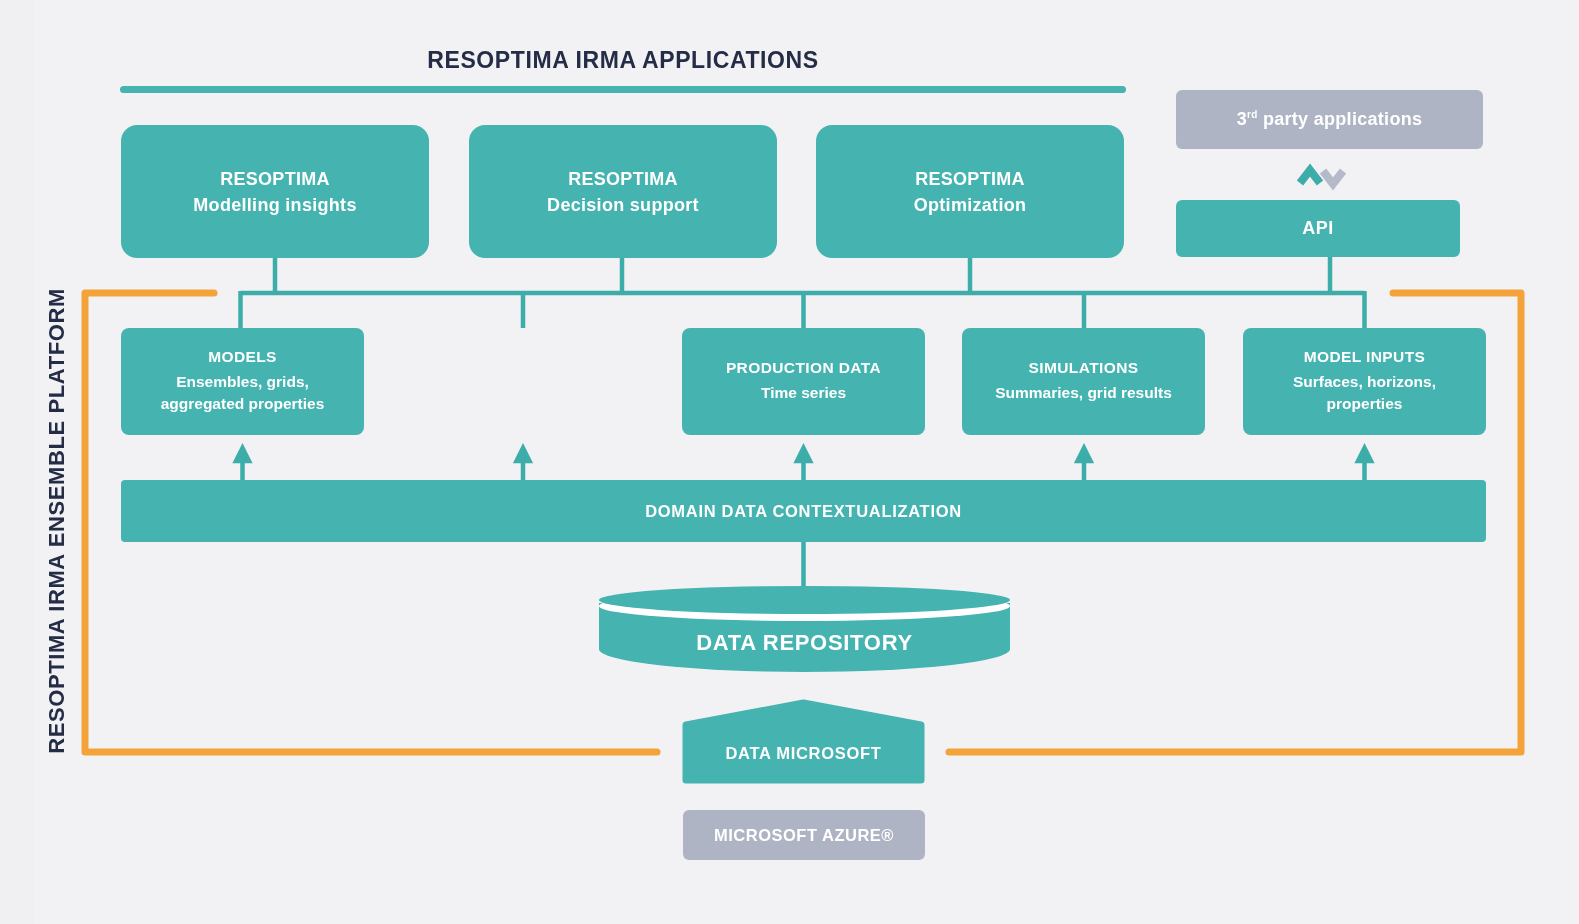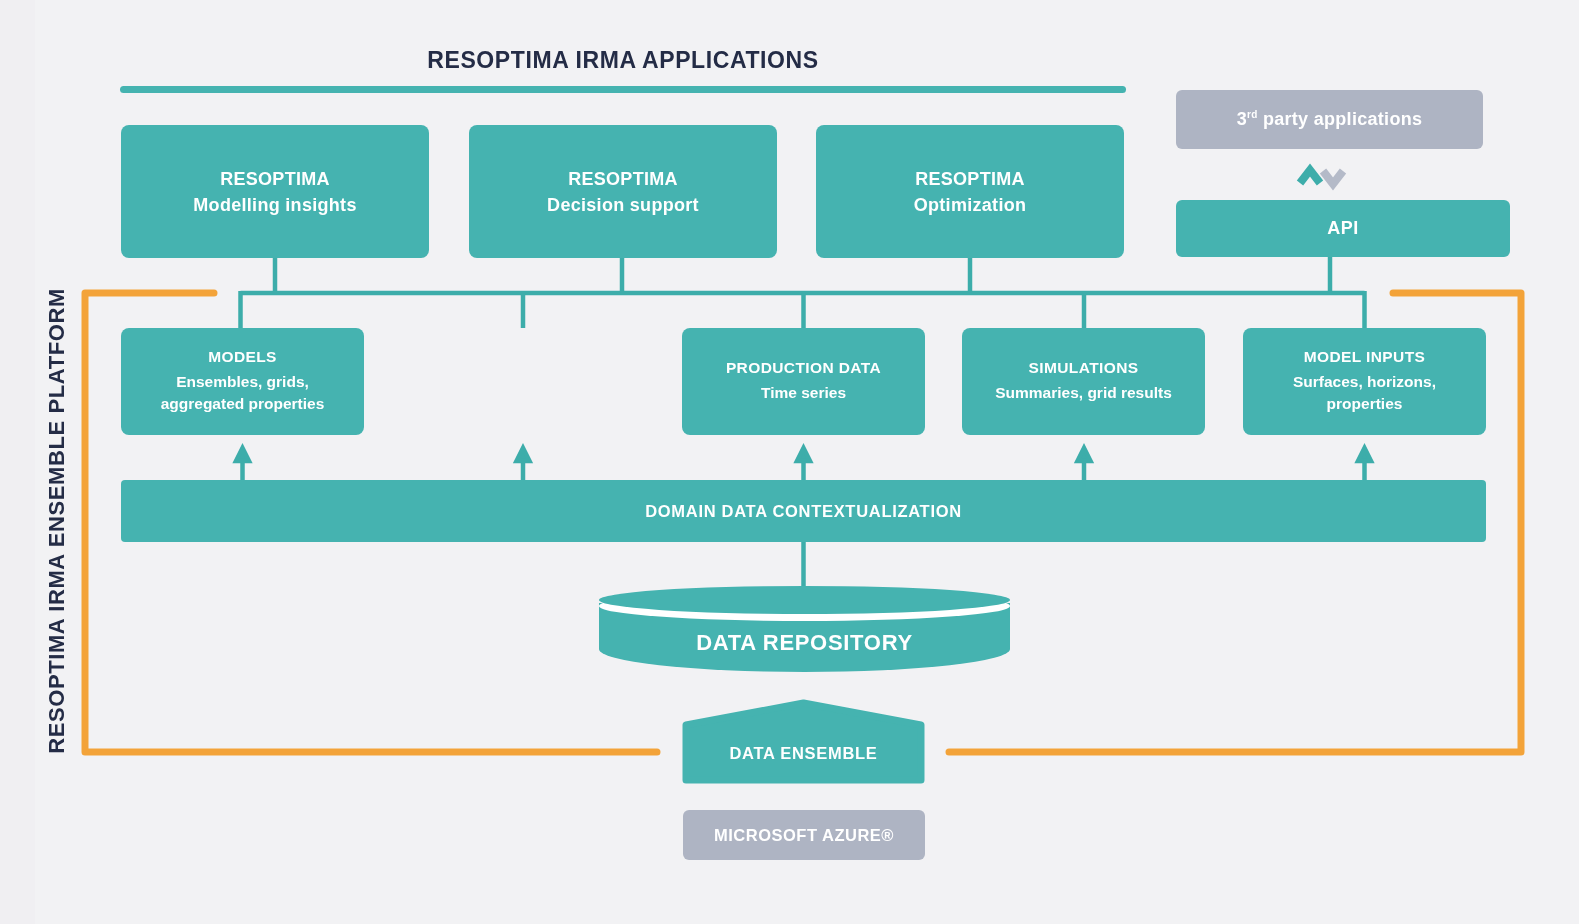--- a/index.html
+++ b/index.html
@@ -25,36 +25,36 @@
   }
   .platform-label{
     position:absolute; left:57px; top:521px;
     transform:translate(-50%,-50%) rotate(-90deg);
     white-space:nowrap; font-size:22px; font-weight:bold;
     color:#242c46; letter-spacing:0.6px;
   }
 
   .app-box{
     position:absolute; top:125px; height:133px; width:308px;
-    background:#45b3b0; border-radius:8px;
+    background:#45b3b0; border-radius:16px;
     display:flex; flex-direction:column; align-items:center; justify-content:center;
     color:#fff; font-size:18px; font-weight:bold; line-height:26px;
     text-align:center; letter-spacing:0.3px;
   }
   .app-box.b1{left:121px;} .app-box.b2{left:469px;} .app-box.b3{left:816px;}
 
   .third-party{
     position:absolute; left:1176px; top:90px; width:307px; height:59px;
     background:#aeb4c3; border-radius:6px;
     display:flex; align-items:center; justify-content:center;
     color:#fff; font-size:18px; font-weight:bold; letter-spacing:0.3px;
   }
   .third-party sup{font-size:10px; line-height:0;}
   .api-box{
-    position:absolute; left:1176px; top:200px; width:334px; height:57px;
+    position:absolute; left:1176px; top:200px; width:284px; height:57px;
     background:#45b3b0; border-radius:6px;
     display:flex; align-items:center; justify-content:center;
     color:#fff; font-size:18px; font-weight:bold; letter-spacing:0.5px;
   }
 
   .data-box{
     position:absolute; top:328px; height:107px; width:243px;
     background:#45b3b0; border-radius:8px;
     display:flex; flex-direction:column; align-items:center; justify-content:center;
     color:#fff; text-align:center; padding:0 8px; box-sizing:border-box;
@@ -189,19 +189,19 @@
     <div class="db-title">MODEL INPUTS</div>
     <div class="db-sub">Surfaces, horizons,
 properties</div>
   </div>
 
   <div class="domain-bar">
     <span>DOMAIN DATA CONTEXTUALIZATION</span>
   </div>
 
   <div class="repo-label">DATA REPOSITORY</div>
-  <div class="ingestion-label">DATA ENSEMBLE</div>
+  <div class="ingestion-label">DATA MICROSOFT</div>
 
   <div class="azure-box">
     <span>MICROSOFT AZURE®</span>
   </div>
 
 </div>
 
 </body></html>

